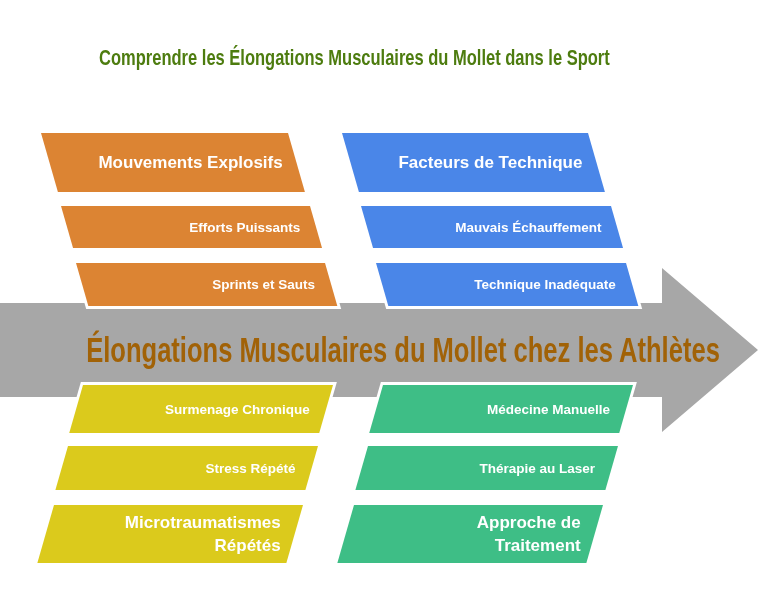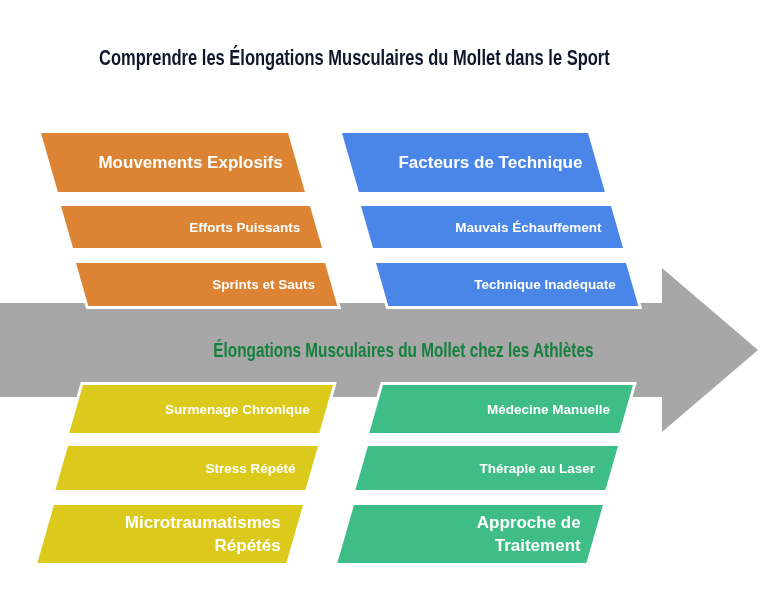--- a/index.html
+++ b/index.html
@@ -6,30 +6,30 @@
   .canvas{
     position:relative;
     width:782px;height:614px;
     background:#fff;
     overflow:hidden;
     font-family:"Liberation Sans","DejaVu Sans",sans-serif;
   }
   .title{
     position:absolute;left:0;top:44px;width:708px;
     text-align:center;
-    font-size:22px;font-weight:bold;color:#0f172a;
+    font-size:22px;font-weight:bold;color:#4d7c0f;
     line-height:28px;
     white-space:nowrap;
   }
   .squeeze{display:inline-block;transform:scaleX(0.75);transform-origin:50% 50%;}
   .arrow-svg{position:absolute;left:0;top:0;z-index:1;}
   .arrow-label{
     position:absolute;left:46px;top:303px;width:714px;height:94px;
     display:flex;align-items:center;justify-content:center;
-    z-index:2;color:#15803d;font-size:21px;font-weight:bold;
+    z-index:2;color:#a16207;font-size:35px;font-weight:bold;
     white-space:nowrap;
   }
   .arrow-label .squeeze{transform:scaleX(0.73);}
   .shape{
     position:absolute;z-index:3;
     transform:skewX(16deg);transform-origin:0 0;
     box-shadow:0 0 0 3px #fff;
     display:flex;align-items:center;justify-content:flex-end;
   }
   .shape.bot{transform:skewX(-16deg);}

